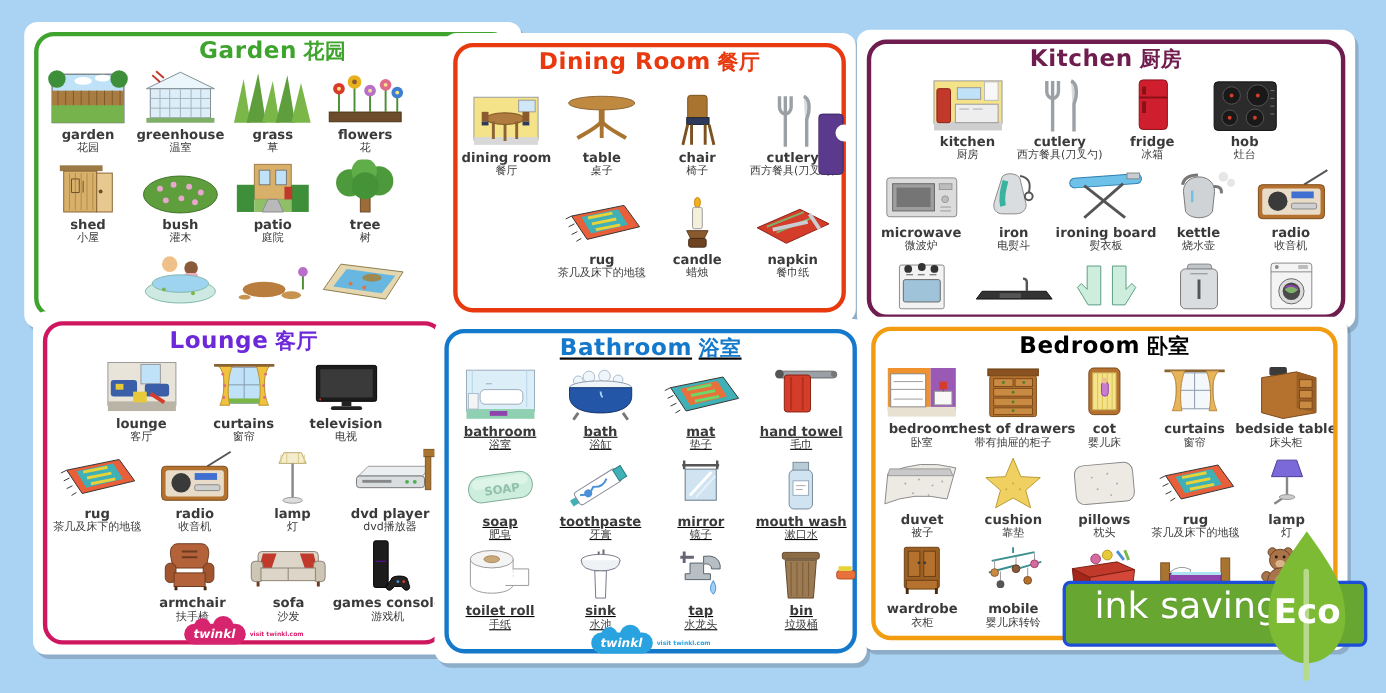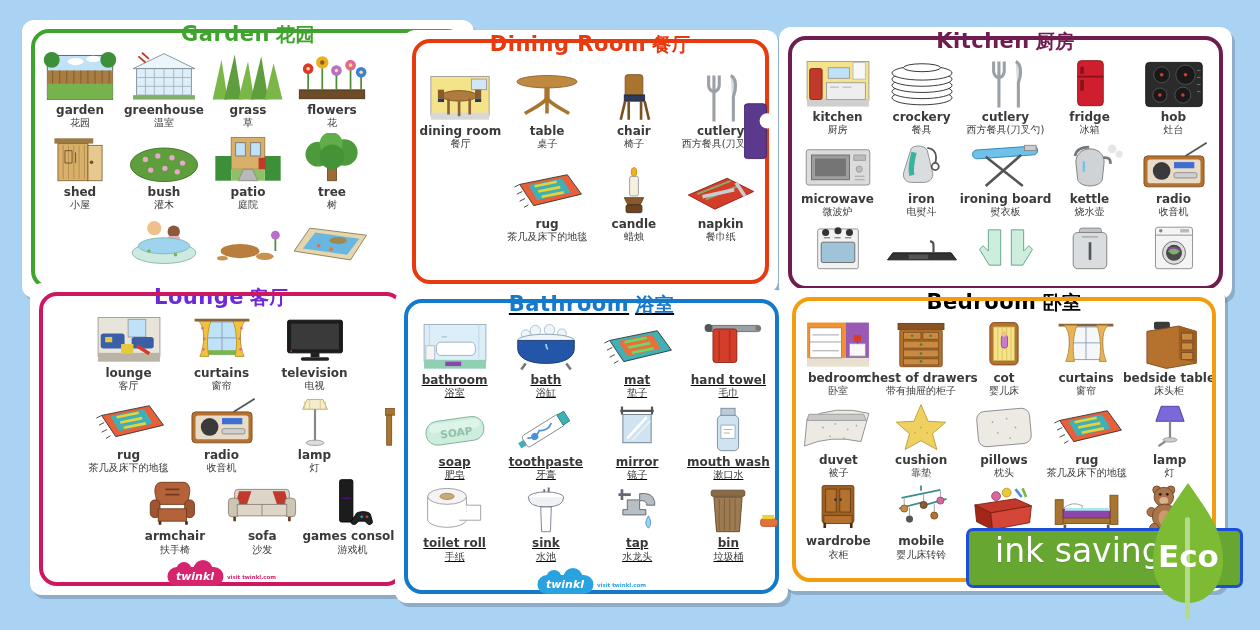--- a/index.html
+++ b/index.html
@@ -1,20 +1,20 @@
 <!DOCTYPE html>
 <html><head>
 <meta charset="utf-8">
 <style>
   html,body{margin:0;padding:0;}
   body{font-family:"DejaVu Sans","Liberation Sans",sans-serif;}
   #stage{position:relative;width:1260px;height:630px;background:#a9d2f3;overflow:hidden;}
   .card{position:absolute;background:#fff;border-radius:12px;box-shadow:3px 4px 0 rgba(96,114,134,.38);overflow:hidden;}
   .frame{position:absolute;inset:9px;border:4px solid #000;border-radius:18px;pointer-events:none;}
-  .title{text-align:center;font-weight:bold;font-size:21px;padding-top:2px;letter-spacing:.5px;}
+  .title{text-align:center;font-weight:bold;font-size:21px;padding-top:14px;letter-spacing:.5px;}
   .title .zh-t{font-size:19px;margin-left:6px;}
   .row{display:flex;justify-content:center;padding:0 14px;margin-top:4px;}
   .cell{display:flex;flex-direction:column;align-items:center;}
   .cols5 .cell{width:84px;}
   .cols4 .cell{width:93px;}
   .img{height:52px;display:flex;align-items:flex-end;justify-content:center;}
   .en{font-size:12px;font-weight:bold;color:#3a3a3a;line-height:1.1;text-align:center;white-space:nowrap;}
   .zh{font-size:10px;color:#3a3a3a;line-height:1.25;text-align:center;}
   .card-garden{left:22px;top:20px;width:452px;height:278px;}
   .card-dining{left:403px;top:30px;width:375px;height:263px;}
@@ -361,36 +361,20 @@
                 <rect x="62" y="5" width="14" height="19" fill="#f8f8f8" stroke="#bbb"></rect>
                 <path d="M36 33h10M50 33h10" stroke="#aaa"></path>
               </svg>
             </div>
             <div class="en">kitchen</div>
             <div class="zh">厨房</div>
           </div>
           <div class="cell">
             <div class="img">
               <svg xmlns="http://www.w3.org/2000/svg" viewBox="0 0 90 60" width="80" height="53">
-                <g stroke="#222" fill="#fff">
-                  <ellipse cx="45" cy="45" rx="34" ry="8"></ellipse>
-                  <ellipse cx="45" cy="38" rx="34" ry="8"></ellipse>
-                  <ellipse cx="45" cy="31" rx="34" ry="8"></ellipse>
-                  <ellipse cx="45" cy="24" rx="34" ry="8"></ellipse>
-                  <ellipse cx="45" cy="17" rx="34" ry="8"></ellipse>
-                  <ellipse cx="45" cy="11" rx="21" ry="4.5"></ellipse>
-                </g>
-              </svg>
-            </div>
-            <div class="en">crockery</div>
-            <div class="zh">餐具</div>
-          </div>
-          <div class="cell">
-            <div class="img">
-              <svg xmlns="http://www.w3.org/2000/svg" viewBox="0 0 90 60" width="80" height="53">
                 <path d="M31 4v11a6 7 0 0 0 12 0V4" stroke="#9aa0a6" stroke-width="3.5" fill="none"></path>
                 <path d="M37 4v52" stroke="#9aa0a6" stroke-width="3.5"></path>
                 <path d="M56 4q7 3 5 17l-2 7v28" stroke="#9aa0a6" stroke-width="3.5" fill="#d7dbde"></path>
               </svg>
             </div>
             <div class="en">cutlery</div>
             <div class="zh">西方餐具(刀叉勺)</div>
           </div>
           <div class="cell">
             <div class="img">
@@ -641,20 +625,33 @@
             <div class="img">
               <svg xmlns="http://www.w3.org/2000/svg" viewBox="0 0 90 60" width="80" height="53">
                 <polygon points="36,4 54,4 59,15 31,15" fill="#f5eccb" stroke="#b8a96a"></polygon>
                 <path d="M33 6v9M39 4v11M51 4v11M57 6v9" stroke="#d8c88a"></path>
                 <path d="M45 15v37" stroke="#888" stroke-width="2.5"></path>
                 <ellipse cx="45" cy="53" rx="10" ry="3" fill="#ddd" stroke="#999"></ellipse>
               </svg>
             </div>
             <div class="en">lamp</div>
             <div class="zh">灯</div>
+          </div>
+          <div class="cell">
+            <div class="img">
+              <svg xmlns="http://www.w3.org/2000/svg" viewBox="0 0 90 60" width="80" height="53">
+                <polygon points="12,28 22,18 86,18 78,28" fill="#eceff1" stroke="#999"></polygon>
+                <rect x="10" y="28" width="70" height="12" rx="3" fill="#d9dde0" stroke="#777"></rect>
+                <rect x="16" y="32" width="30" height="3" fill="#888"></rect>
+                <circle cx="62" cy="34" r="2" fill="#4caf50"></circle>
+                <circle cx="70" cy="34" r="2" fill="#4caf50"></circle>
+              </svg>
+            </div>
+            <div class="en">dvd player</div>
+            <div class="zh">dvd播放器</div>
           </div>
         </div>
         <div class="row">
           <div class="cell">
             <div class="img"></div>
             <div class="en"></div>
             <div class="zh"></div>
           </div>
           <div class="cell">
             <div class="img">

